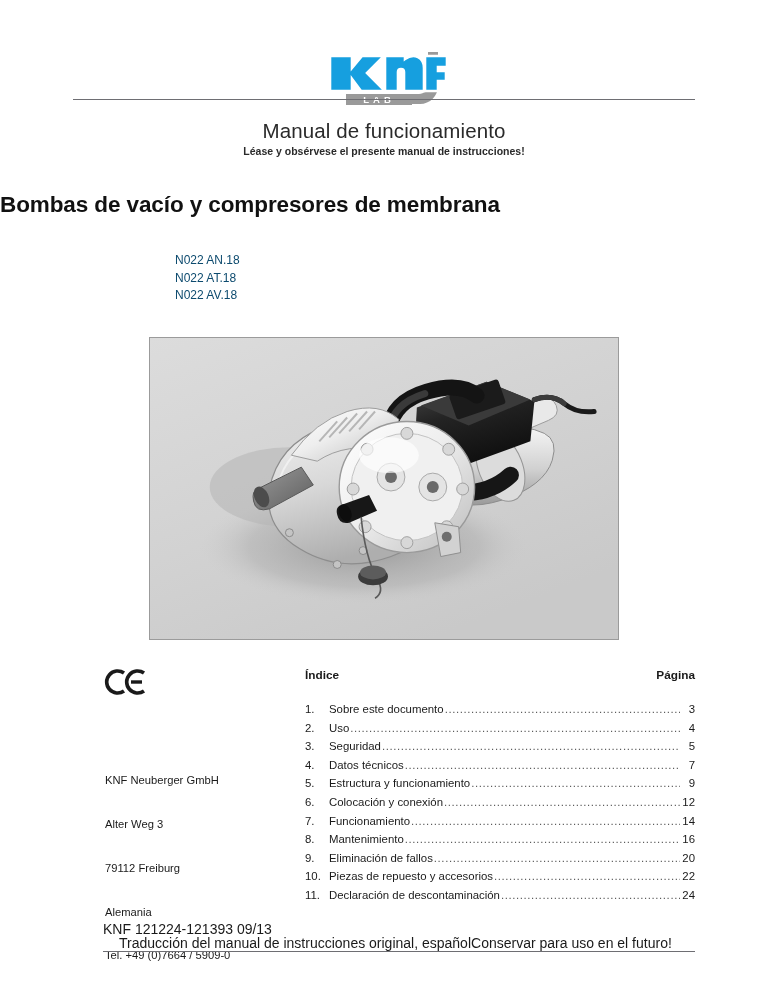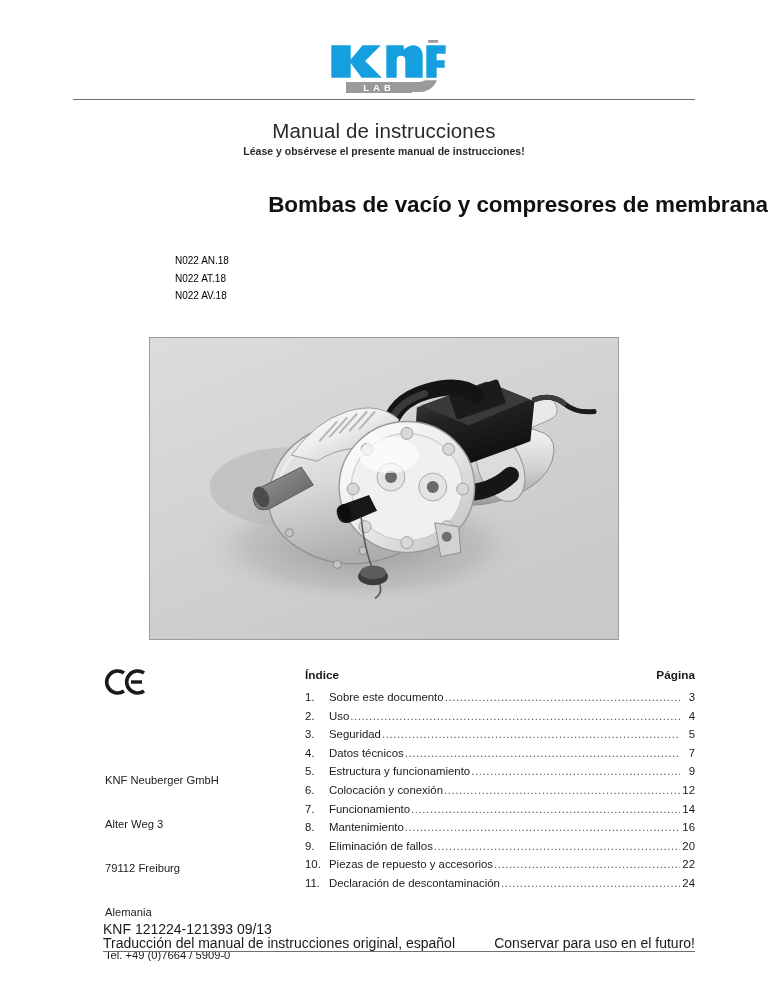--- a/index.html
+++ b/index.html
@@ -13,21 +13,21 @@
     position: relative;
     font-family: "Liberation Sans", sans-serif;
     color: #1a1a1a;
     overflow: hidden;
   }
 
   
   .logo-wrap {
     position: absolute;
     left: 325px;
-    top: 38px;
+    top: 50px;
     width: 122px;
     height: 58px;
   }
   .logo-svg { display: block; }
 
   .header-rule {
     position: absolute;
     left: 73px;
     top: 99px;
     width: 622px;
@@ -55,37 +55,37 @@
     text-align: center;
     font-size: 10.5px;
     font-weight: 700;
     color: #2a2a2a;
   }
   .main-title {
     position: absolute;
     left: 0;
     top: 192px;
     width: 768px;
-    text-align: right;
+    text-align: left;
     font-size: 22.5px;
     font-weight: bold;
     letter-spacing: -0.1px;
     color: #111111;
   }
 
   
   .models {
     position: absolute;
     left: 155px;
     top: 252px;
     width: 470px;
     display: flex;
-    font-size: 10px;
+    font-size: 12px;
     line-height: 17.5px;
-    color: #000000;
+    color: #0c4a6e;
   }
   .models .col { width: 33.333%; }
   .models .col.c1 { padding-left: 20px; }
   .models .col.c2 { padding-left: 19px; }
   .models .col.c3 { padding-left: 40px; }
 
   
   .photo-frame {
     position: absolute;
     left: 149px;
@@ -127,21 +127,21 @@
     top: 668px;
     width: 390px;
     font-size: 11.4px;
     color: #1a1a1a;
   }
   .toc-head {
     display: flex;
     justify-content: space-between;
     font-weight: bold;
     font-size: 11.8px;
-    margin-bottom: 6px;
+    margin-bottom: 18px;
   }
   .toc-row {
     display: flex;
     align-items: baseline;
     line-height: 18.6px;
     white-space: nowrap;
   }
   .toc-num {
     width: 24px;
     flex: 0 0 24px;
@@ -168,21 +168,21 @@
     left: 103px;
     top: 922px;
     width: 592px;
     font-size: 14px;
     line-height: 14.4px;
     color: #1a1a1a;
   }
   .footer-line1 { }
   .footer-line2 {
     display: flex;
-    justify-content: space-between;
+    margin-left: 16px;
   }
   .footer-rule {
     position: absolute;
     left: 103px;
     top: 951px;
     width: 592px;
     height: 0;
     border-top: 1px solid #6e6e73;
   }
 </style>
@@ -209,21 +209,21 @@
       <path d="M100 6 h22 v11 h-9 v4 h8 v10 h-8 v10 h-13 z"></path>
     </g>
 
     <rect x="21" y="44" width="66" height="11" fill="#9a9a9a"></rect>
     <text x="54" y="53" font-family="Liberation Sans, sans-serif" font-size="9.5" font-weight="bold" letter-spacing="4" fill="#ffffff" text-anchor="middle">LAB</text>
   </svg>
 </div>
 
 <div class="header-rule"></div>
 
-<div class="doc-title">Manual de instrucciones</div>
+<div class="doc-title">Manual de funcionamiento</div>
 <div class="doc-subtitle">Léase y obsérvese el presente manual de instrucciones!</div>
 <div class="main-title">Bombas de vacío y compresores de membrana</div>
 
 <div class="models">
   <div class="col c1">
     <div>N022 AN.18</div>
     <div>N022 AT.18</div>
     <div>N022 AV.18</div>
   </div>
 </div>

